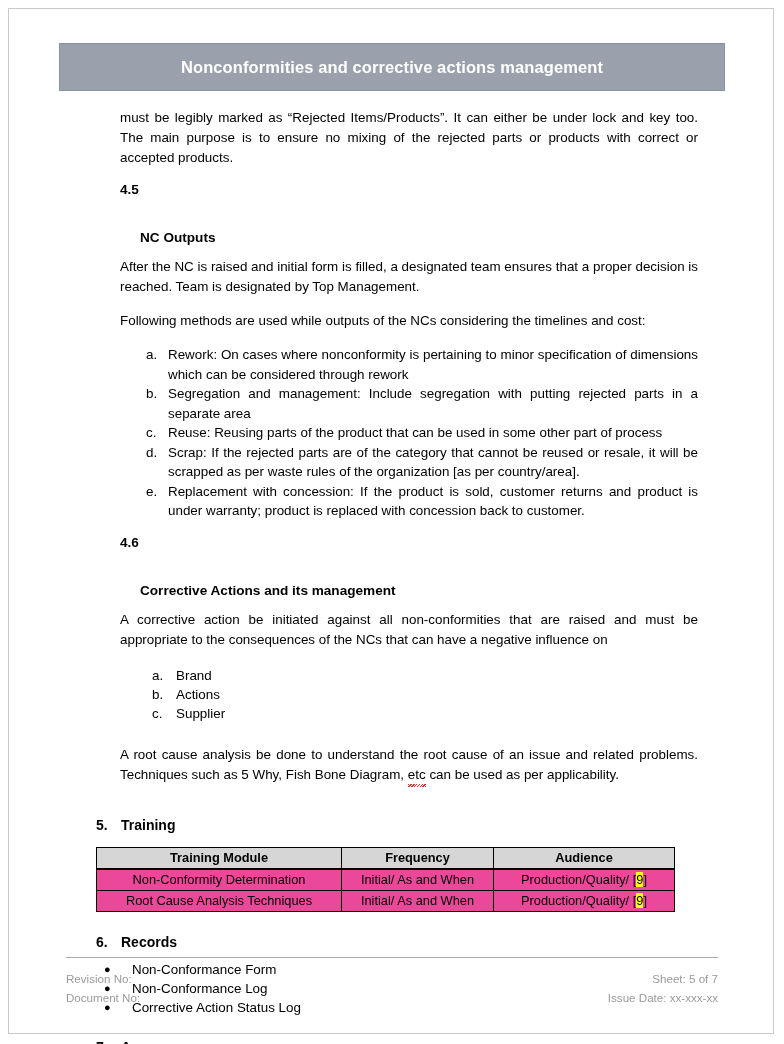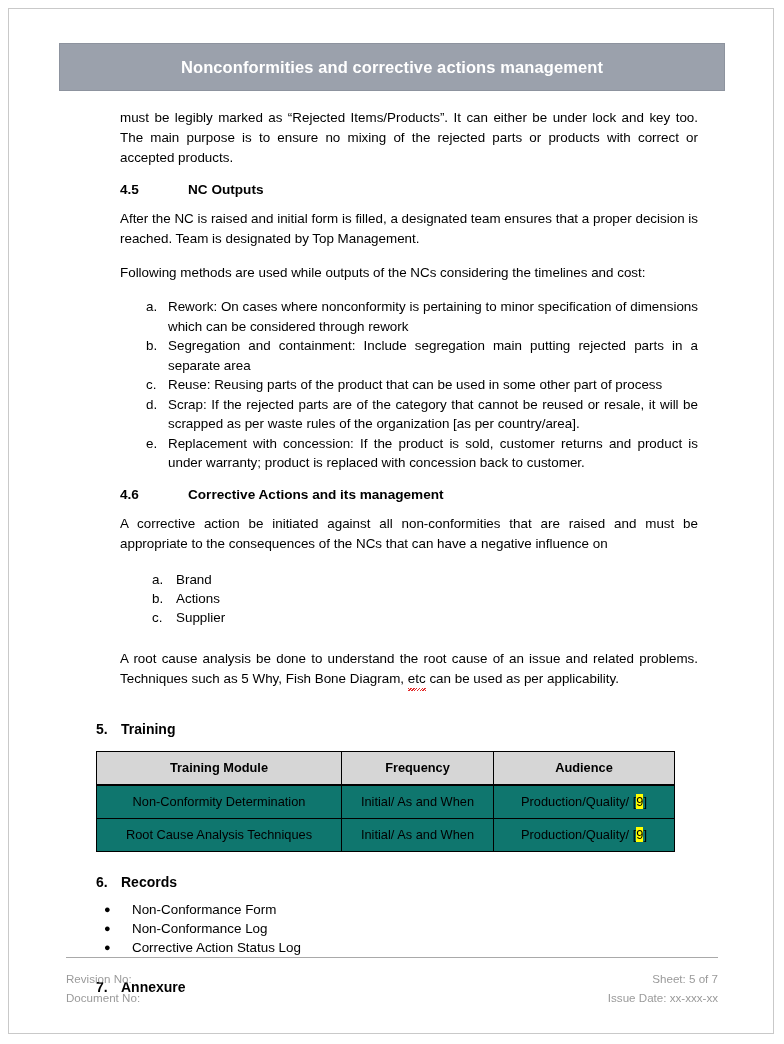--- a/index.html
+++ b/index.html
@@ -74,20 +74,21 @@
     text-align: justify;
     text-justify: inter-word;
   }
   p.body-text.nogap { margin-bottom: 16px; }
 
   h3.sub-heading {
     margin: 14px 0 12px 0;
     font-size: 13.6px;
     font-weight: bold;
     display: flex;
+    flex-direction: column;
   }
   h3.sub-heading .num {
     width: 48px;
     flex: 0 0 48px;
   }
   h3.sub-heading .txt { flex: 1 1 auto; padding-left: 20px; }
 
   
   ol.alpha {
     list-style: none;
@@ -159,32 +160,32 @@
     margin-left: -24px;
     margin-top: 14px;
     width: 578px;
     table-layout: fixed;
   }
   table.training-table th,
   table.training-table td {
     border: 1px solid #000000;
     font-size: 12.8px;
     text-align: center;
-    padding: 8px 4px;
+    padding: 2px 4px;
     line-height: 16px;
     box-sizing: border-box;
     margin-top: 24px;
   }
   table.training-table th {
     background: #d6d6d6;
     font-weight: bold;
     height: 21px;
     border-bottom: 2px solid #000;
   }
-  table.training-table td { height: 19px; background: #0f766e; }
+  table.training-table td { height: 19px; background: #ec4899; }
   table.training-table col.c1 { width: 245px; }
   table.training-table col.c2 { width: 152px; }
   table.training-table col.c3 { width: 181px; }
 
   .hl {
     background: #ffff00;
   }
 
   
   ul.records {
@@ -255,21 +256,21 @@
 
     <p class="body-text">Following methods are used while outputs of the NCs considering the timelines and cost:</p>
 
     <ol class="alpha indent-outputs">
       <li>
         <span class="marker">a.</span>
         <span class="item-text">Rework: On cases where nonconformity is pertaining to minor specification of dimensions which can be considered through rework</span>
       </li>
       <li>
         <span class="marker">b.</span>
-        <span class="item-text">Segregation and containment: Include segregation main putting rejected parts in a separate area</span>
+        <span class="item-text">Segregation and management: Include segregation with putting rejected parts in a separate area</span>
       </li>
       <li>
         <span class="marker">c.</span>
         <span class="item-text">Reuse: Reusing parts of the product that can be used in some other part of process</span>
       </li>
       <li>
         <span class="marker">d.</span>
         <span class="item-text">Scrap: If the rejected parts are of the category that cannot be reused or resale, it will be scrapped as per waste rules of the organization [as per country/area].</span>
       </li>
       <li>

